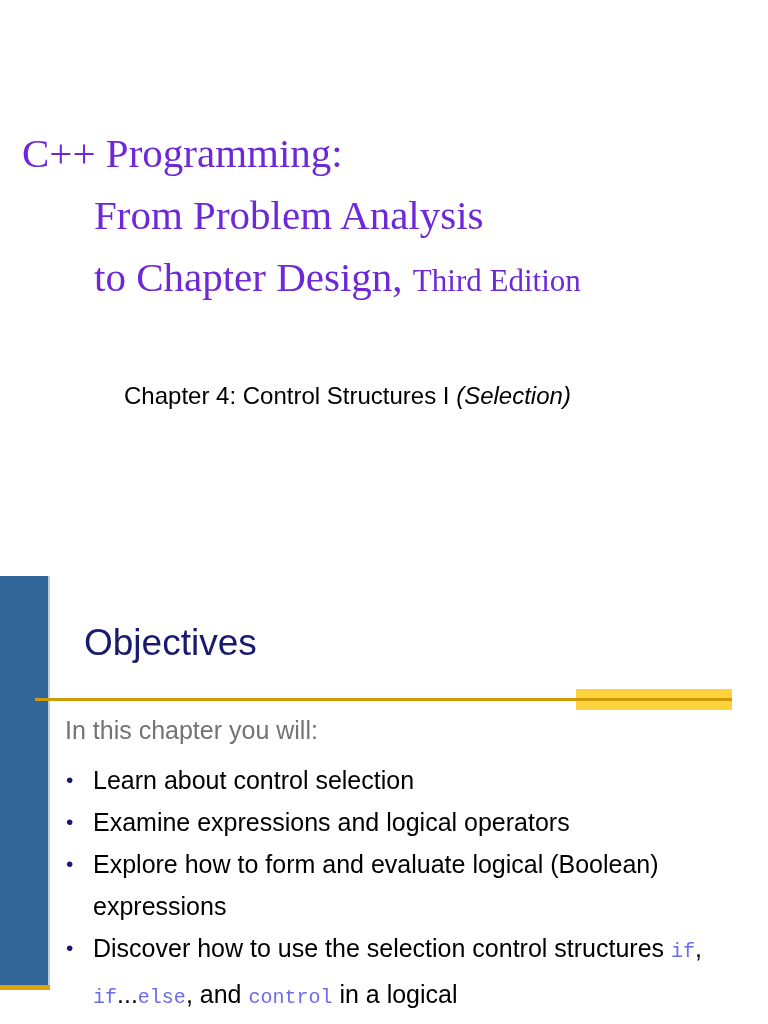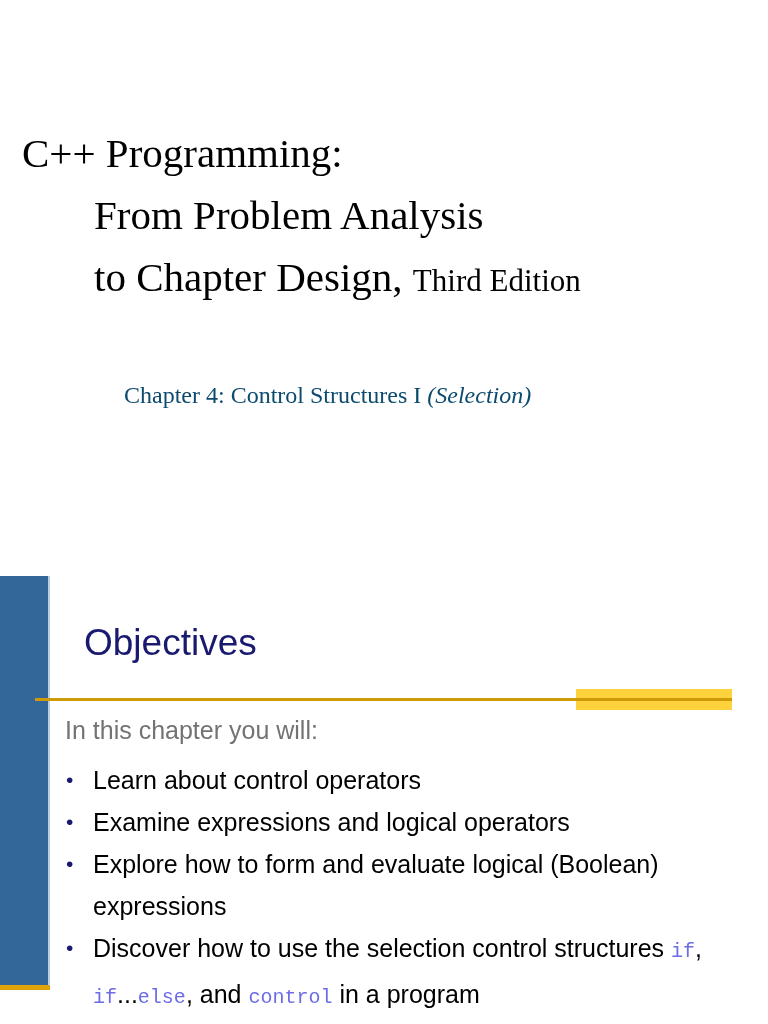--- a/index.html
+++ b/index.html
@@ -25,41 +25,41 @@
     height: 576px;
     background: #ffffff;
   }
 
   .book-title {
     position: absolute;
     left: 22px;
     top: 122px;
     width: 720px;
     font-family: "Liberation Serif", "DejaVu Serif", serif;
-    color: #000000;
+    color: #6d28d9;
     font-size: 41px;
     line-height: 62px;
     letter-spacing: 0px;
     white-space: nowrap;
   }
   .title-line-1 { display: block; padding-left: 0px; }
   .title-line-2 { display: block; padding-left: 72px; }
   .title-line-3 { display: block; padding-left: 72px; }
   .edition {
     font-size: 31px;
     vertical-align: baseline;
   }
 
   .chapter-subtitle {
     position: absolute;
     left: 124px;
     top: 382px;
-    font-family: Liberation Serif, serif;
+    font-family: Liberation Sans, sans-serif;
     font-size: 24px;
-    color: #0c4a6e;
+    color: #000000;
     white-space: nowrap;
   }
   .chapter-subtitle .selection {
     font-style: italic;
   }
 
   
   .objectives-slide {
     position: absolute;
     left: 0;
@@ -186,20 +186,20 @@
   <div class="left-bar-foot"></div>
 
   <div class="objectives-heading">Objectives</div>
 
   <div class="gold-block"></div>
   <div class="gold-rule"></div>
 
   <div class="body-area">
     <div class="intro-line">In this chapter you will:</div>
     <div class="bullet-list">
-        <div class="bullet-item"><span class="bullet-dot"></span><span>Learn about control operators</span></div>
+        <div class="bullet-item"><span class="bullet-dot"></span><span>Learn about control selection</span></div>
         <div class="bullet-item"><span class="bullet-dot"></span><span>Examine expressions and logical operators</span></div>
         <div class="bullet-item"><span class="bullet-dot"></span><span>Explore how to form and evaluate logical (Boolean) expressions</span></div>
-        <div class="bullet-item"><span class="bullet-dot"></span><span>Discover how to use the selection control structures </span><span class="code">if</span><span>, </span><span class="code">if</span><span>...</span><span class="code">else</span><span>, and </span><span class="code">control</span><span> in a program</span></div>
+        <div class="bullet-item"><span class="bullet-dot"></span><span>Discover how to use the selection control structures </span><span class="code">if</span><span>, </span><span class="code">if</span><span>...</span><span class="code">else</span><span>, and </span><span class="code">control</span><span> in a logical</span></div>
       </div>
   </div>
 
 </div>
 
 </body></html>

